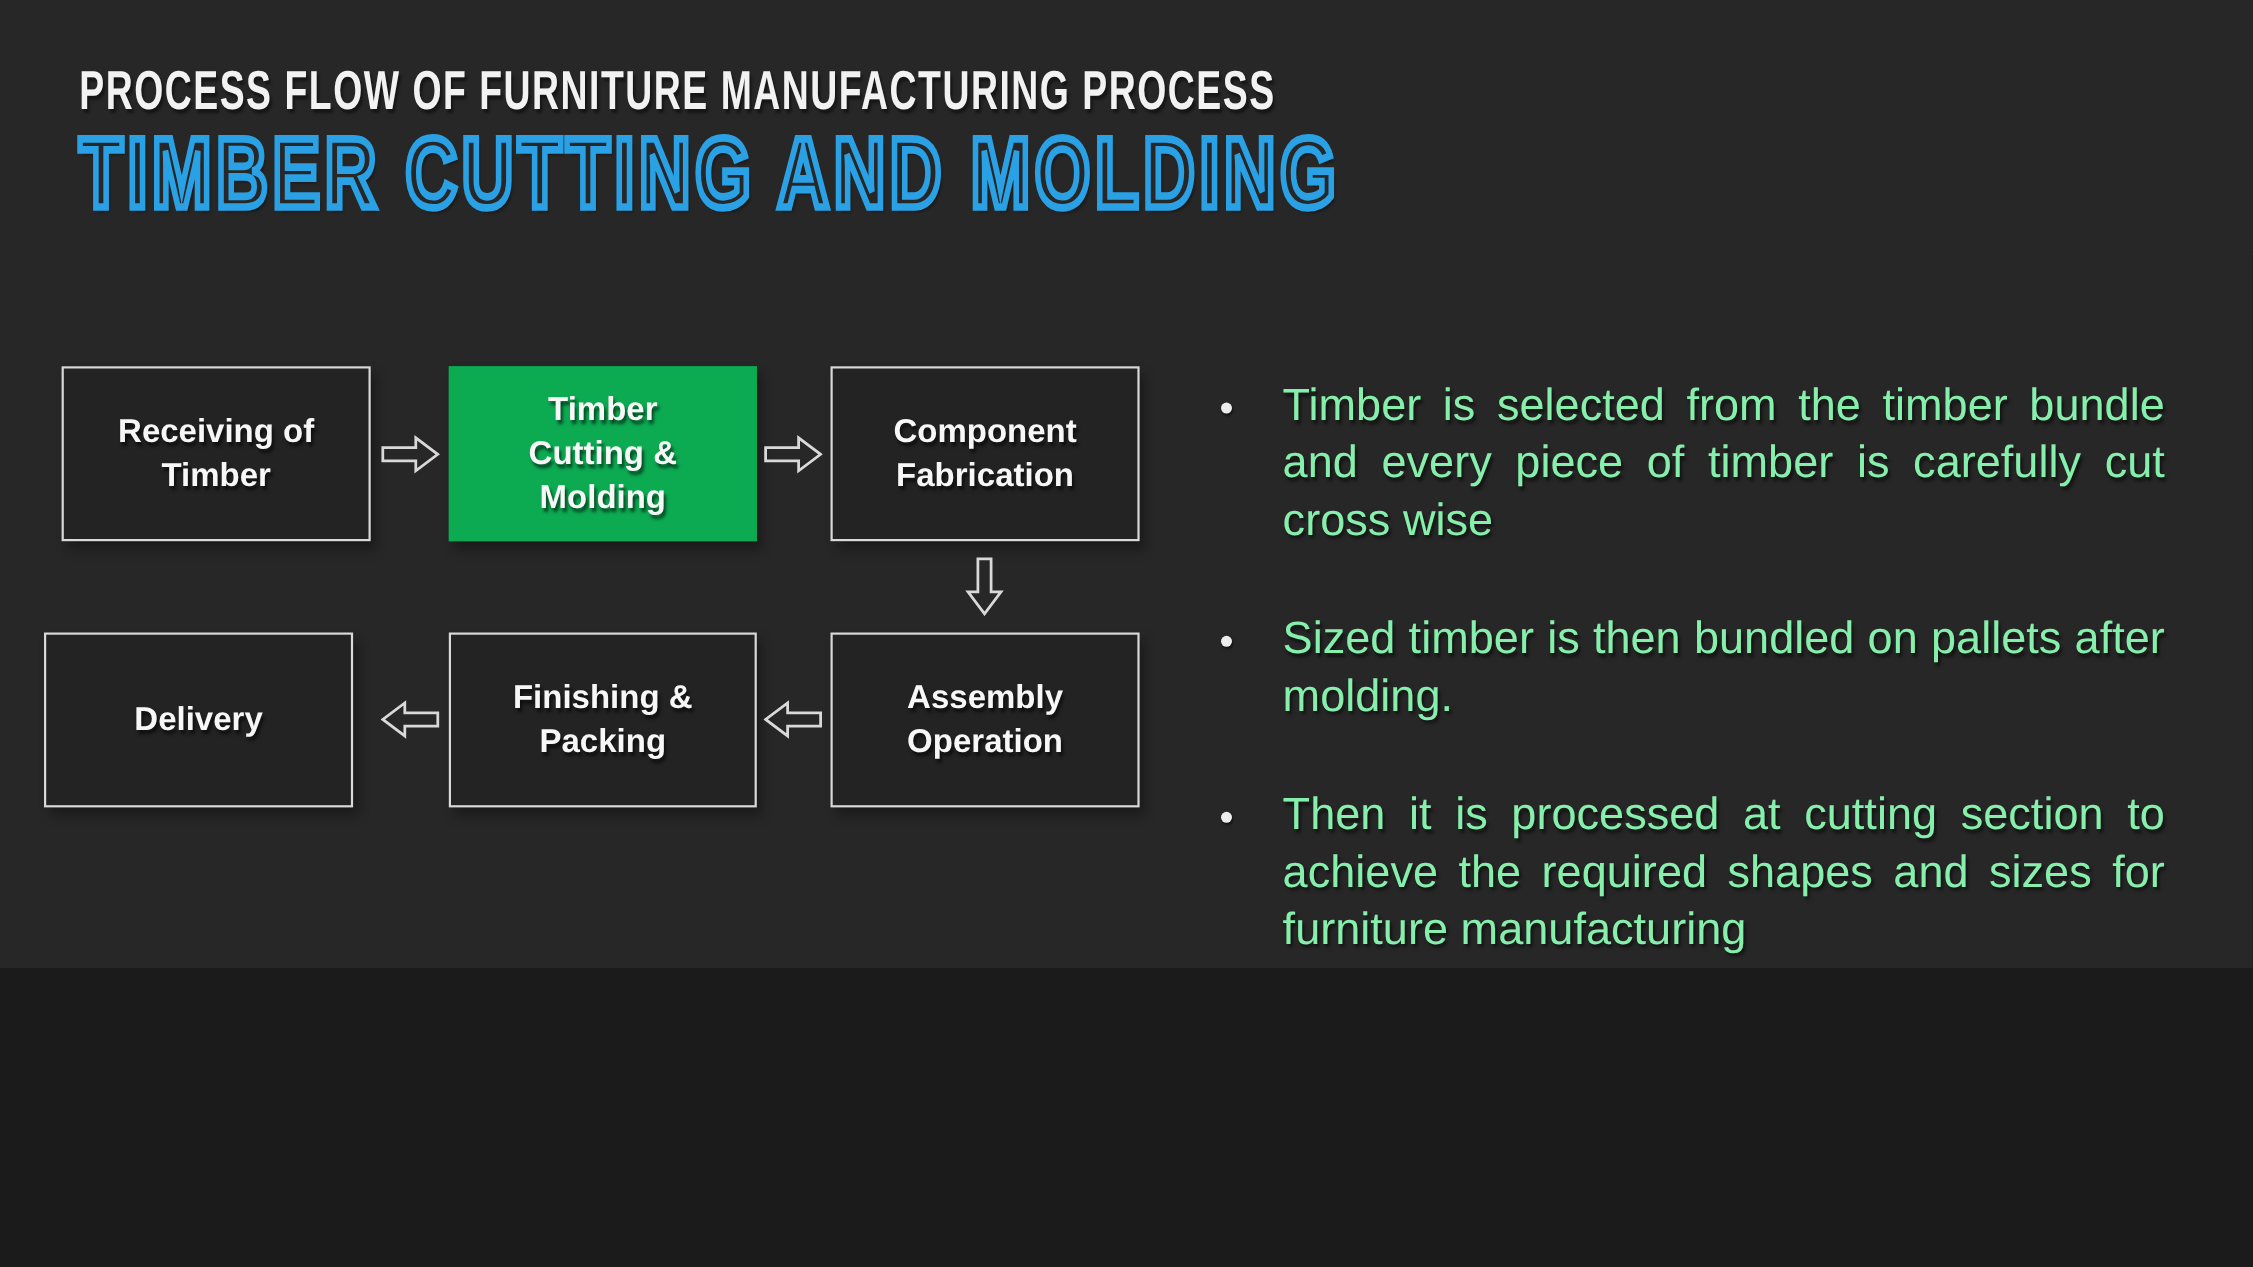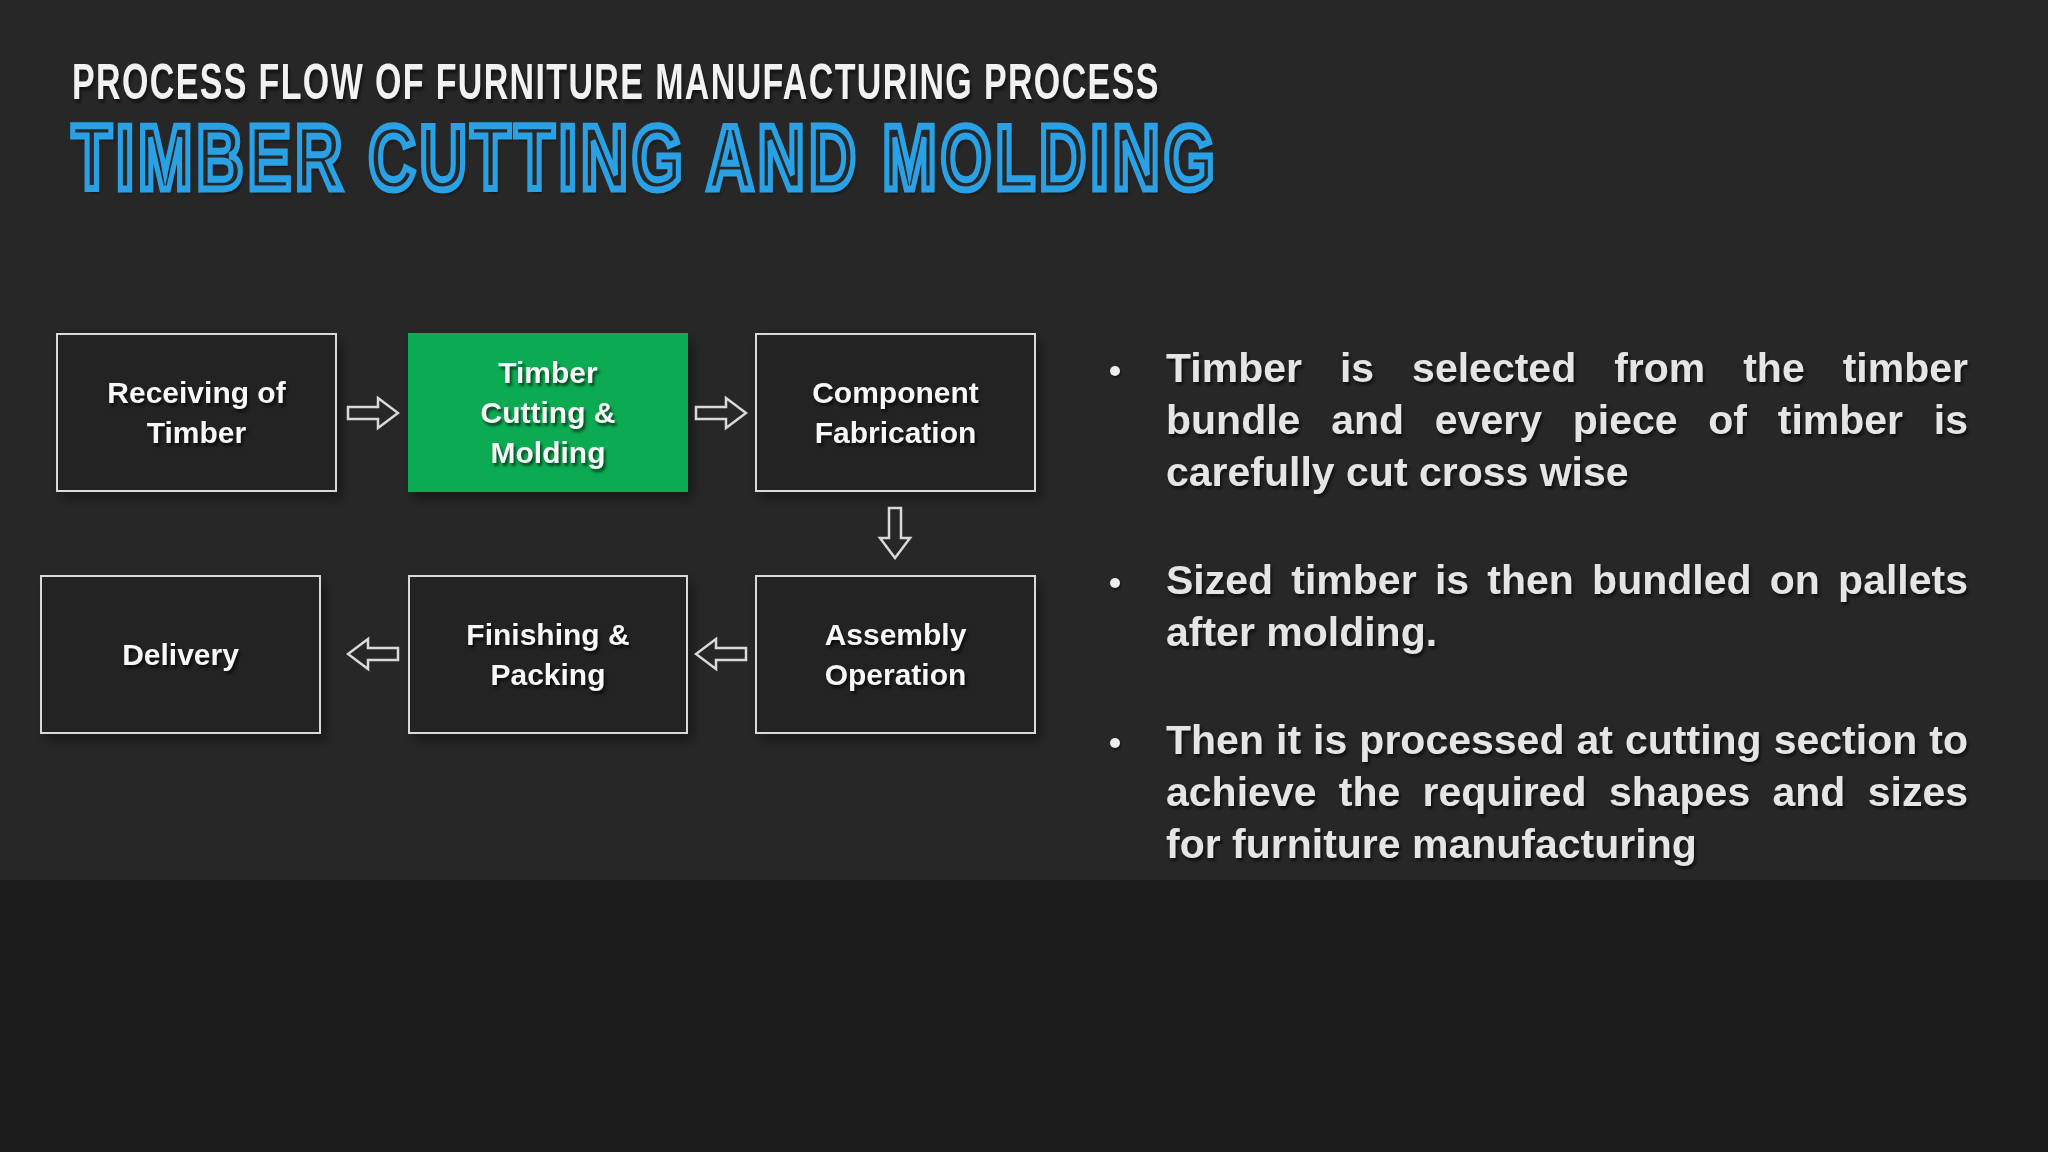--- a/index.html
+++ b/index.html
@@ -105,22 +105,22 @@
     list-style: none;
     margin: 0;
     padding: 0;
   }
   .bullet {
     position: relative;
     padding-left: 58px;
     margin-bottom: 56px;
     font-size: 41px;
     line-height: 52px;
-    font-weight: 700;
-    color: #e5e5e5;
+    font-weight: 400;
+    color: #86efac;
     text-align: justify;
     text-align-last: left;
     text-shadow: 2px 3px 3px rgba(0,0,0,0.55);
   }
   .bullet .dot {
     position: absolute;
     left: 2px;
     top: 24px;
     width: 10px;
     height: 10px;

